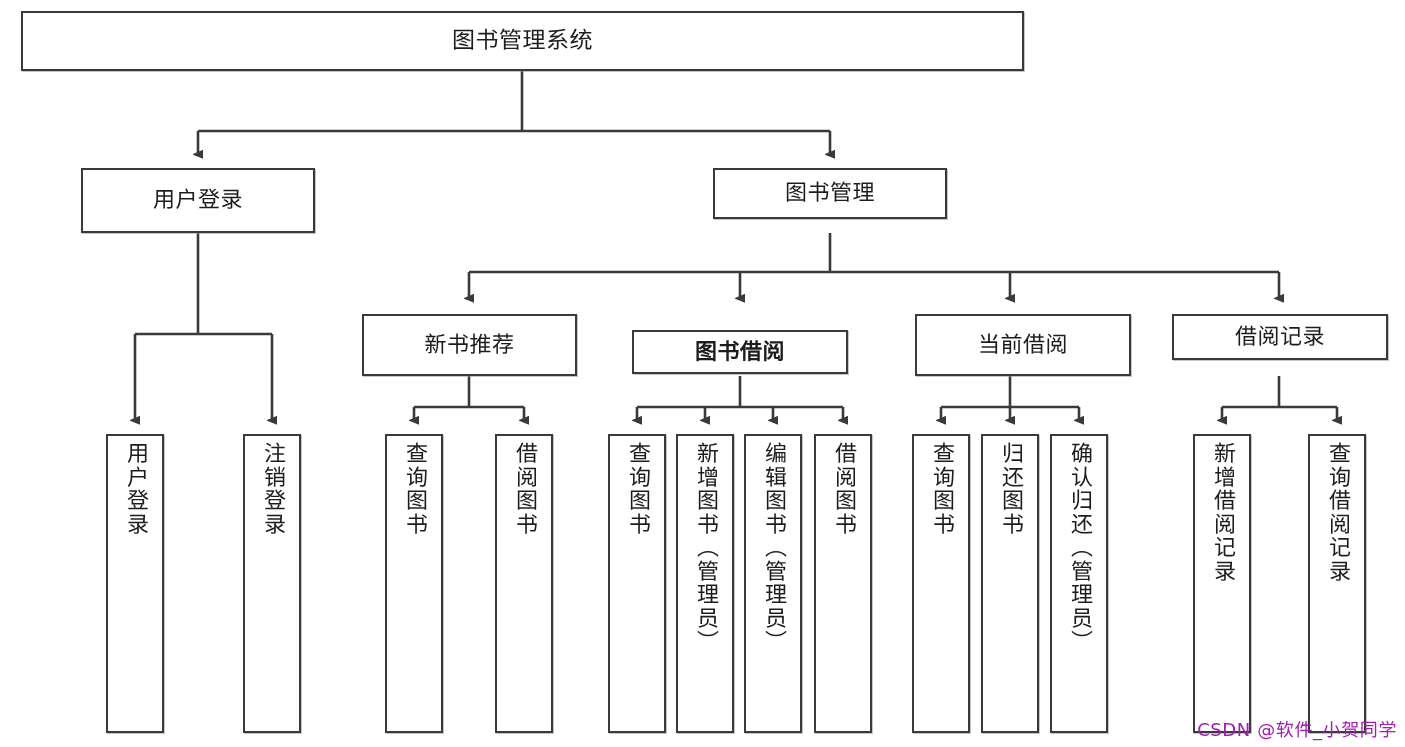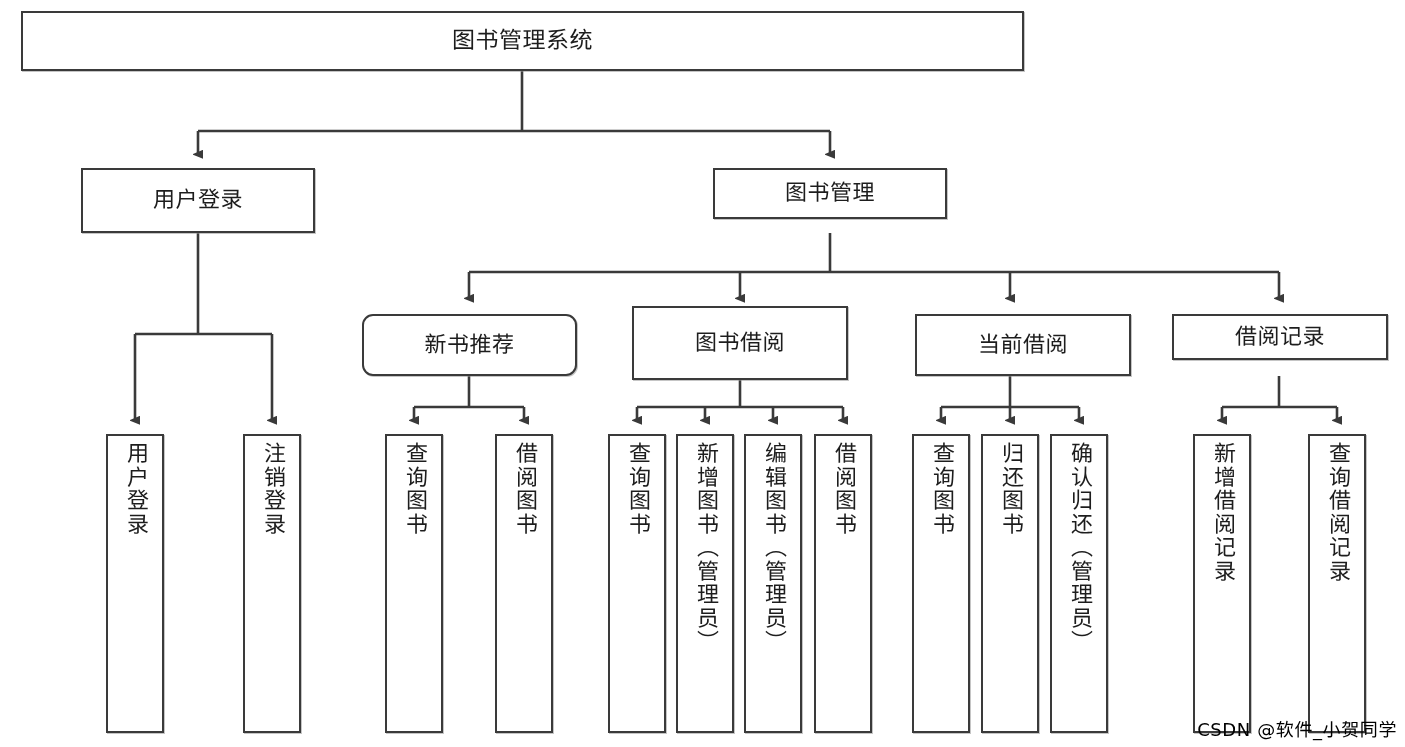--- a/index.html
+++ b/index.html
@@ -57,21 +57,21 @@
     line-height: 1.18;
     letter-spacing: 1.5px;
     white-space: nowrap;
   }
   .node.root .label { font-size: 23px; }
   #watermark {
     position: absolute;
     right: 8px;
     bottom: 6px;
     font-size: 18px;
-    color: #000000;
+    color: #a21caf;
     letter-spacing: 0.6px;
     white-space: nowrap;
     user-select: none;
   }
 </style>
 </head>
 <body>
 
 <div id="diagram-canvas">
 
@@ -131,25 +131,25 @@
   </div>
 
   <div class="node horizontal" style="left:81px; top:168px; width:234px; height:65px;">
     <span class="label">用户登录</span>
   </div>
 
   <div class="node horizontal" style="left:713px; top:168px; width:234px; height:51px;">
     <span class="label">图书管理</span>
   </div>
 
-  <div class="node horizontal" style="left:362px; top:314px; width:215px; height:62px;border-radius:11px;">
+  <div class="node horizontal" style="left:362px; top:314px; width:215px; height:62px;">
     <span class="label">新书推荐</span>
   </div>
 
-  <div class="node horizontal" style="left:632px; top:306px; width:216px; height:74px;">
+  <div class="node horizontal" style="left:632px; top:330px; width:216px; height:44px;font-weight:bold;">
     <span class="label">图书借阅</span>
   </div>
 
   <div class="node horizontal" style="left:902px; top:314px; width:216px; height:62px;margin-left:13px;">
     <span class="label">当前借阅</span>
   </div>
 
   <div class="node horizontal" style="left:1172px; top:314px; width:216px; height:46px;">
     <span class="label">借阅记录</span>
   </div>

